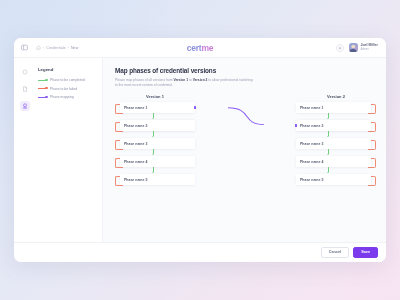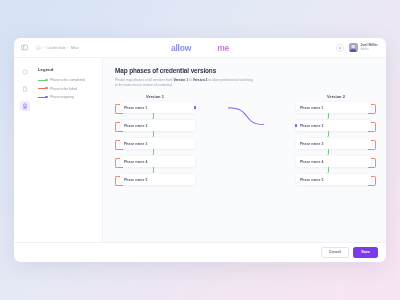--- a/index.html
+++ b/index.html
@@ -56,21 +56,21 @@
   .breadcrumb .crumb { color: #a0a6ba; }
   .breadcrumb .crumb.active { color: #8f95ab; }
 
   .logo {
     position: absolute; left: 50%; top: 50%;
     transform: translate(-50%, -50%);
     font-size: 8.5px; font-weight: 700;
     letter-spacing: -.2px;
   }
   .logo .c1 { color: #8d8fe0; }
-  .logo .c2 { color: #c97fd6; padding-left: 26px; }
+  .logo .c2 { color: #c97fd6; }
 
   .topright {
     margin-left: auto;
     display: flex; align-items: center; gap: 5px;
     padding-right: 2px;
   }
   .bell { width: 8px; height: 8px; border-radius: 50%;
           border: .5px solid #e6e7ee; display:flex; align-items:center; justify-content:center;
           color:#9ba1b3; }
   .bell svg { width: 4px; height: 4px; display: block; }
@@ -245,21 +245,21 @@
       <svg class="home-ico" viewBox="0 0 12 12" fill="none" stroke="currentColor" stroke-width="1.2">
         <path d="M2 5.5L6 2l4 3.5V10H2z"></path>
       </svg>
       <span class="sep">›</span>
       <span class="crumb">Credentials</span>
       <span class="sep">›</span>
       <span class="crumb active">New</span>
     </div>
 
     <div class="logo">
-      <span class="c1">allow</span><span class="c2">me</span>
+      <span class="c1">cert</span><span class="c2">me</span>
     </div>
 
     <div class="topright">
       <div class="bell">
         <svg viewBox="0 0 12 12" fill="none" stroke="currentColor" stroke-width="1.3">
           <path d="M3 8h6l-1-2V4.5A2 2 0 0 0 4 4.5V6z"></path>
             <path d="M5 9.2h2"></path>
         </svg>
       </div>
       <div class="userbox">

